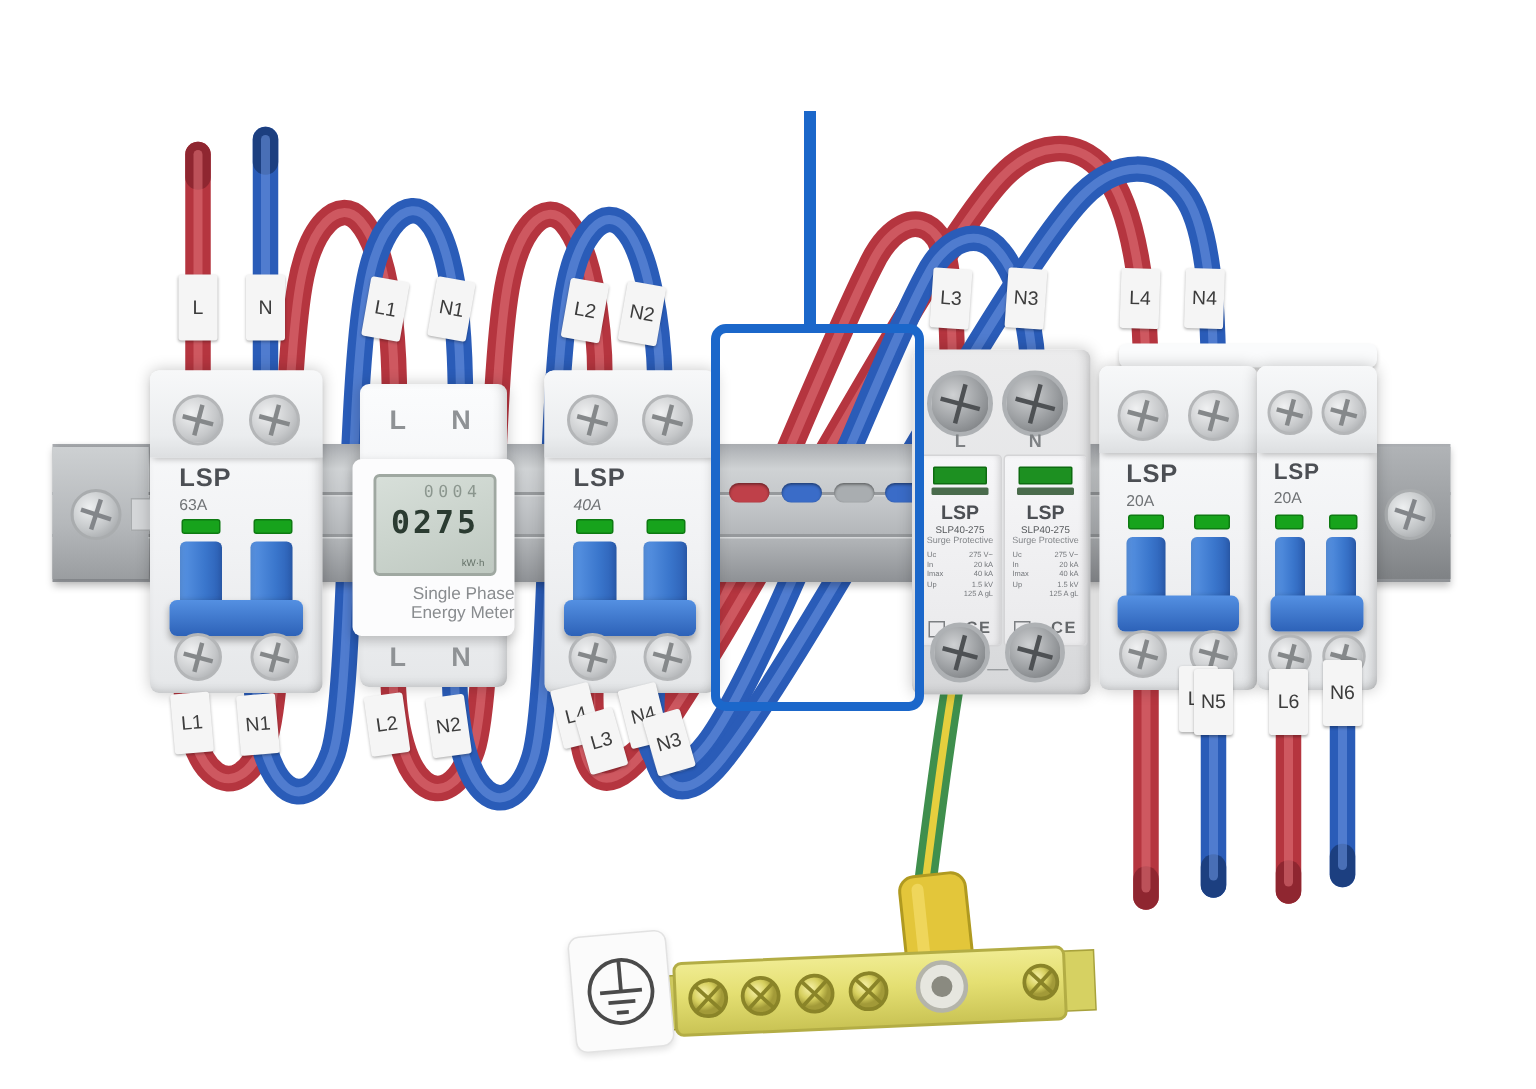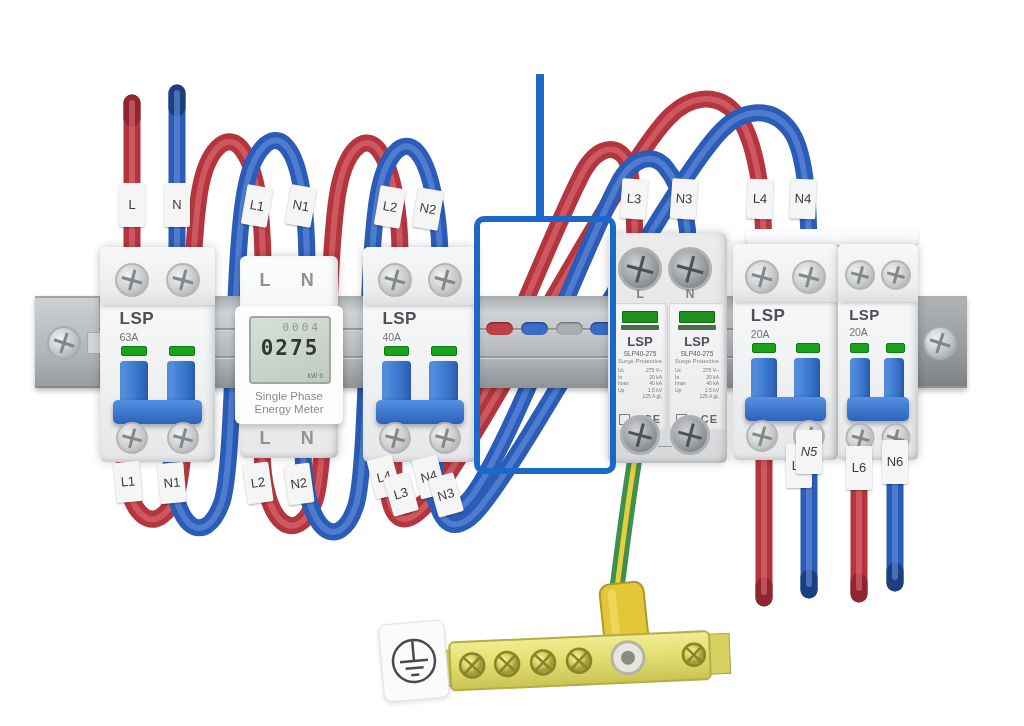--- a/index.html
+++ b/index.html
@@ -59,21 +59,21 @@
   .mlabel{position:absolute;font-size:18px;font-weight:600;color:#8f9295;}
   .m-module{position:absolute;left:-5px;top:50px;width:108px;height:118px;background:#fcfcfd;border-radius:6px;
        box-shadow:0 3px 7px rgba(0,0,0,.2);}
   .m-lcd{position:absolute;left:14px;top:10px;width:78px;height:64px;border-radius:4px;border:2px solid #9fa8a1;
        background:linear-gradient(160deg,#d7dfd9,#bfc9c1);}
   .lcd-sub{position:absolute;top:3px;right:8px;font-family:"DejaVu Sans Mono",monospace;font-size:11px;
        letter-spacing:3px;color:rgba(45,60,50,.42);}
   .lcd-main{position:absolute;top:18px;width:100%;text-align:center;font-family:"DejaVu Sans Mono",monospace;
        font-weight:800;font-size:21px;letter-spacing:2px;color:#2b3b31;}
   .lcd-unit{position:absolute;bottom:3px;right:6px;font-size:6.5px;color:#4c5a50;opacity:.8;}
-  .m-name{position:absolute;top:84px;width:100%;text-align:center;font-size:11.5px;line-height:13px;color:#898c8f;}
+  .m-name{position:absolute;top:84px;width:100%;text-align:right;font-size:11.5px;line-height:13px;color:#898c8f;}
 
   
   .spd-body{background:linear-gradient(180deg,#ececed 0%,#e2e3e5 60%,#d6d7d9 100%);}
   .s-ln{position:absolute;font-size:12px;color:#7e8184;font-weight:600;transform:translateX(-50%);}
   .s-mod{position:absolute;top:70px;width:54px;height:126px;border-radius:3px;border:1px solid #d4d4d6;
        background:linear-gradient(180deg,#f6f6f8,#eaeaec);box-shadow:inset -3px 0 4px -2px rgba(0,0,0,.15);}
   .s-win{position:absolute;left:50%;transform:translateX(-50%);top:7px;width:34px;height:10px;background:#1d9021;
        border:1px solid #0d6b10;border-radius:1px;}
   .s-strip{position:absolute;left:50%;transform:translateX(-50%);top:21px;width:38px;height:5px;background:#4a6b4c;border-radius:1px;}
   .s-logo{position:absolute;top:30px;width:100%;text-align:center;font-weight:800;font-size:13px;color:#4c4f54;}
@@ -246,21 +246,21 @@
     </div>
     <div class="mlabel" style="top:172px;left:20%;">L</div>
     <div class="mlabel" style="top:172px;left:62%;">N</div>
   </div>
 
   <div class="dev" style="left:363px;top:247px;width:114px;height:215px;">
     <div class="mcb-top"></div>
     <div class="screw p1" style="top:16px;"></div>
     <div class="screw p2" style="top:16px;"></div>
     <div class="brand" style="top:62px;left:17%;">LSP</div>
-    <div class="rating" style="top:84px;left:17%;">40A</div>
+    <div class="rating" style="top:84px;left:17%;font-style:italic;">40A</div>
     <div class="win" style="top:99px;left:18%;"></div>
     <div class="win" style="top:99px;left:60%;"></div>
     <div class="toggle" style="top:114px;left:17%;"></div>
     <div class="toggle" style="top:114px;left:58%;"></div>
     <div class="tiebar" style="top:153px;"></div>
     <div class="screw p1" style="top:auto;bottom:8px;width:28px;height:28px;"></div>
     <div class="screw p2" style="top:auto;bottom:8px;width:28px;height:28px;"></div>
   </div>
 
   <div class="dev spd-body" style="left:608px;top:233px;width:119px;height:230px;">
@@ -397,20 +397,20 @@
   <div class="band" style="left:286px;top:464px;transform:rotate(-8deg);">N2</div>
   <div class="band" style="left:371px;top:457px;transform:rotate(-14deg);">L4</div>
   <div class="band" style="left:388px;top:474px;transform:rotate(-16deg);">L3</div>
   <div class="band" style="left:416px;top:457px;transform:rotate(-14deg);">N4</div>
   <div class="band" style="left:433px;top:475px;transform:rotate(-16deg);">N3</div>
   <div class="band" style="left:621px;top:179px;transform:rotate(4deg);">L3</div>
   <div class="band" style="left:671px;top:179px;transform:rotate(4deg);">N3</div>
   <div class="band" style="left:747px;top:179px;transform:rotate(2deg);">L4</div>
   <div class="band" style="left:790px;top:179px;transform:rotate(2deg);">N4</div>
   <div class="band tall" style="left:786px;top:444px;">L5</div>
-  <div class="band tall" style="left:796px;top:430px;font-style:italic;">N5</div>
+  <div class="band tall" style="left:796px;top:446px;">N5</div>
   <div class="band tall" style="left:846px;top:446px;">L6</div>
   <div class="band tall" style="left:882px;top:440px;">N6</div>
 
   <div class="hl-rect"></div>
   <div class="connector"></div>
 
 </div>
 
 </body></html>

